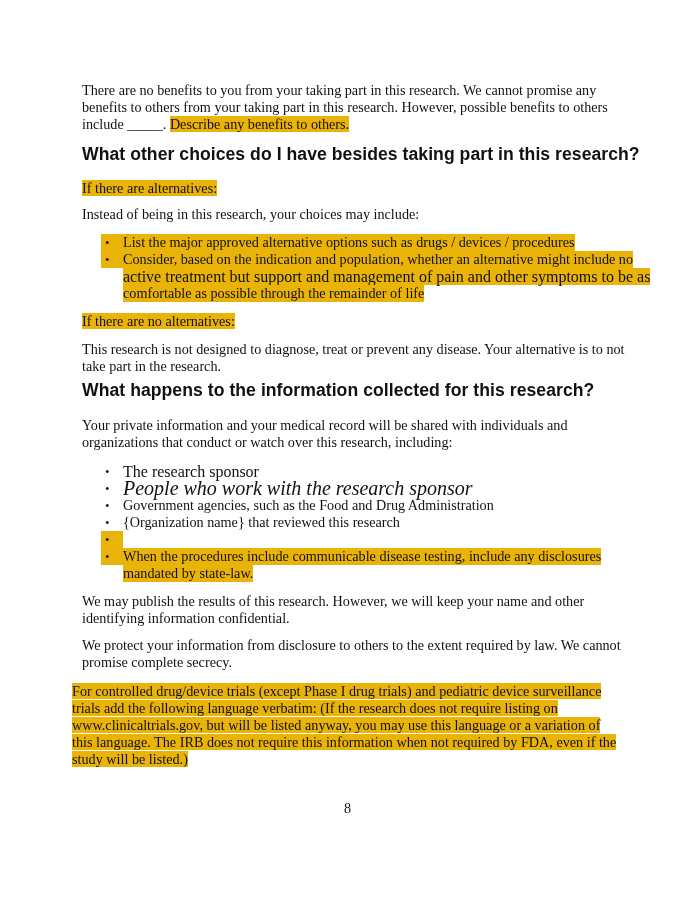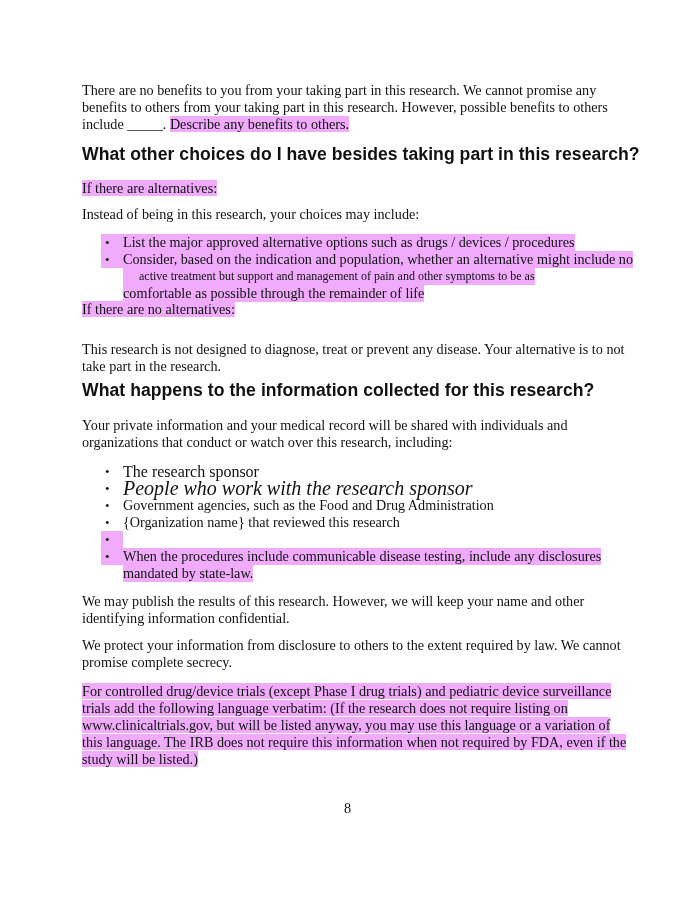--- a/index.html
+++ b/index.html
@@ -21,21 +21,21 @@
       width: 695px;
       height: 900px;
       background: #ffffff;
     }
     p {
       margin: 0;
       font-size: 14.2px;
       line-height: 17px;
     }
     .hl {
-      background: #f0abfc;
+      background: #eab308;
     }
     h2 {
       margin: 0;
       font-family: "Liberation Sans", "DejaVu Sans", sans-serif;
       font-weight: bold;
       font-size: 17.6px;
       line-height: 22px;
       letter-spacing: 0.05px;
       color: #111111;
     }
@@ -68,26 +68,26 @@
   <p class="block" style="left:82px; top:206px; white-space:nowrap;">Instead of being in this research, your choices may include:</p>
 
   <div class="block" style="left:101px; top:234px; width:520px;">
     <div style="position:relative; height:17px;">
       <span class="hl" style="position:absolute; left:0; top:0; width:22px; height:17px; line-height:17px; font-size:13px;"><span style="padding-left:4px;">•</span></span>
       <span class="hl" style="position:absolute; left:22px; top:0; white-space:nowrap; font-size:14.2px; line-height:17px;">List the major approved alternative options such as drugs / devices / procedures</span>
     </div>
     <div style="position:relative; height:51px;">
       <span class="hl" style="position:absolute; left:0; top:0; width:22px; height:17px; line-height:17px; font-size:13px;"><span style="padding-left:4px;">•</span></span>
       <span class="hl" style="position:absolute; left:22px; top:0; white-space:nowrap; font-size:14.2px; line-height:17px;">Consider, based on the indication and population, whether an alternative might include no</span>
-      <span class="hl" style="position:absolute; left:22px; top:17px; white-space:nowrap; font-size:12px; line-height:17px;padding-left:16px;">active treatment but support and management of pain and other symptoms to be as</span>
+      <span class="hl" style="position:absolute; left:22px; top:17px; white-space:nowrap; font-size:16px; line-height:17px;">active treatment but support and management of pain and other symptoms to be as</span>
       <span class="hl" style="position:absolute; left:22px; top:34px; white-space:nowrap; font-size:14.2px; line-height:17px;">comfortable as possible through the remainder of life</span>
     </div>
   </div>
 
-  <p class="block" style="left:82px; top:301px;"><span class="hl">If there are no alternatives:</span></p>
+  <p class="block" style="left:82px; top:313px;"><span class="hl">If there are no alternatives:</span></p>
 
   <div class="block" style="left:82px; top:341px; width:545px;">
     <p style="white-space:nowrap;">This research is not designed to diagnose, treat or prevent any disease. Your alternative is to not</p>
     <p>take part in the research.</p>
   </div>
 
   <h2 class="block" style="left:82px; top:379px; white-space:nowrap;">What happens to the information collected for this research?</h2>
 
   <div class="block" style="left:82px; top:417px; width:545px;">
     <p style="white-space:nowrap;">Your private information and your medical record will be shared with individuals and</p>
@@ -124,21 +124,21 @@
   <div class="block" style="left:82px; top:593px; width:545px;">
     <p style="white-space:nowrap;">We may publish the results of this research. However, we will keep your name and other</p>
     <p>identifying information confidential.</p>
   </div>
 
   <div class="block" style="left:82px; top:637px; width:545px;">
     <p style="white-space:nowrap;">We protect your information from disclosure to others to the extent required by law. We cannot</p>
     <p>promise complete secrecy.</p>
   </div>
 
-  <div class="block" style="left:82px; top:683px; width:545px;">
+  <div class="block" style="left:72px; top:683px; width:545px;">
     <p style="white-space:nowrap;"><span class="hl">For controlled drug/device trials (except Phase I drug trials) and pediatric device surveillance</span></p>
     <p style="white-space:nowrap;"><span class="hl">trials add the following language verbatim: (If the research does not require listing on</span></p>
     <p style="white-space:nowrap;"><span class="hl">www.clinicaltrials.gov, but will be listed anyway, you may use this language or a variation of</span></p>
     <p style="white-space:nowrap;"><span class="hl">this language. The IRB does not require this information when not required by FDA, even if the</span></p>
     <p style="white-space:nowrap;"><span class="hl">study will be listed.)</span></p>
   </div>
 
   <div class="page-number">8</div>
 
 </div>

